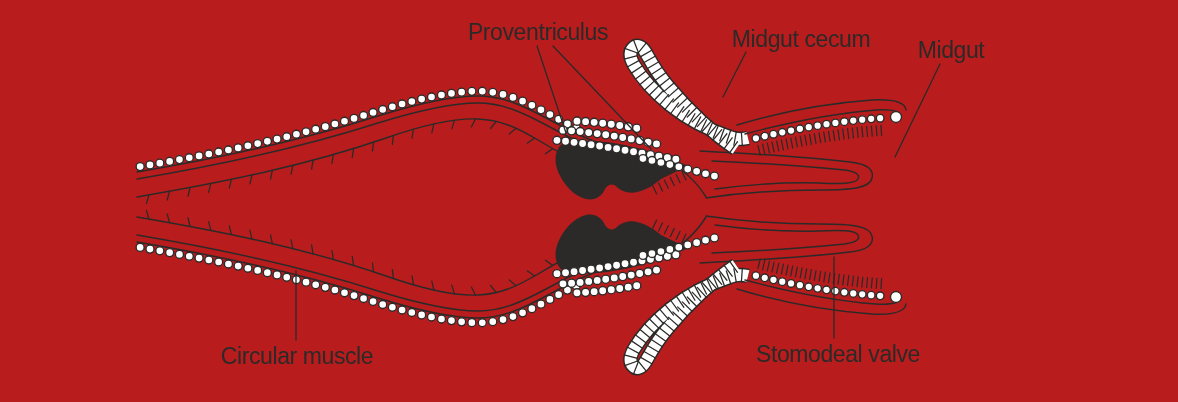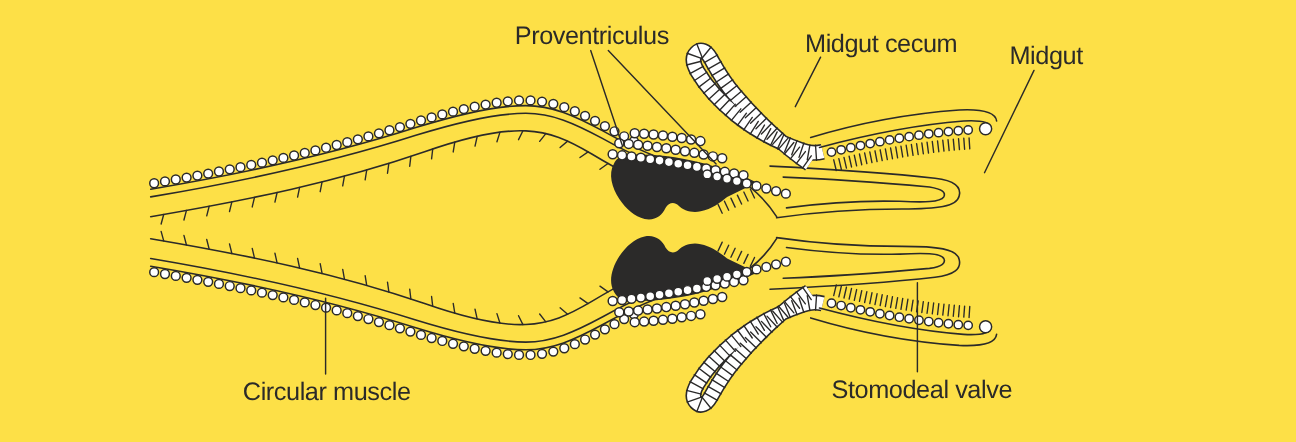--- a/index.html
+++ b/index.html
@@ -1,16 +1,16 @@
 <!DOCTYPE html>
 <html><head>
 <meta charset="utf-8">
 <style>
   html,body{margin:0;padding:0;background:#ffffff;}
-  .stage{position:relative;width:1178px;height:402px;background:#fde047;overflow:hidden;}
+  .stage{position:relative;width:1178px;height:402px;background:#b91c1c;overflow:hidden;}
   svg{position:absolute;left:0;top:0;}
   .ink{fill:none;stroke:#2b2a29;stroke-width:1.45;stroke-linecap:round;stroke-linejoin:round;}
   .leader{fill:none;stroke:#2b2a29;stroke-width:1.3;stroke-linecap:round;}
   .fillink{fill:#2b2a29;stroke:none;}
   .guide{fill:none;stroke:none;}
   .band-core{fill:none;stroke:#2b2a29;stroke-width:14.5;stroke-linecap:butt;}
   .band-hollow{fill:none;stroke:#ffffff;stroke-width:11.6;stroke-linecap:butt;}
   .ring{fill:#ffffff;stroke:#2b2a29;stroke-width:1.35;}
   .tick,.rung{fill:none;stroke:#2b2a29;stroke-width:1.25;stroke-linecap:round;}
   .lbl{font-family:"Liberation Sans",sans-serif;font-size:23px;letter-spacing:-0.4px;fill:#2b2a29;}

